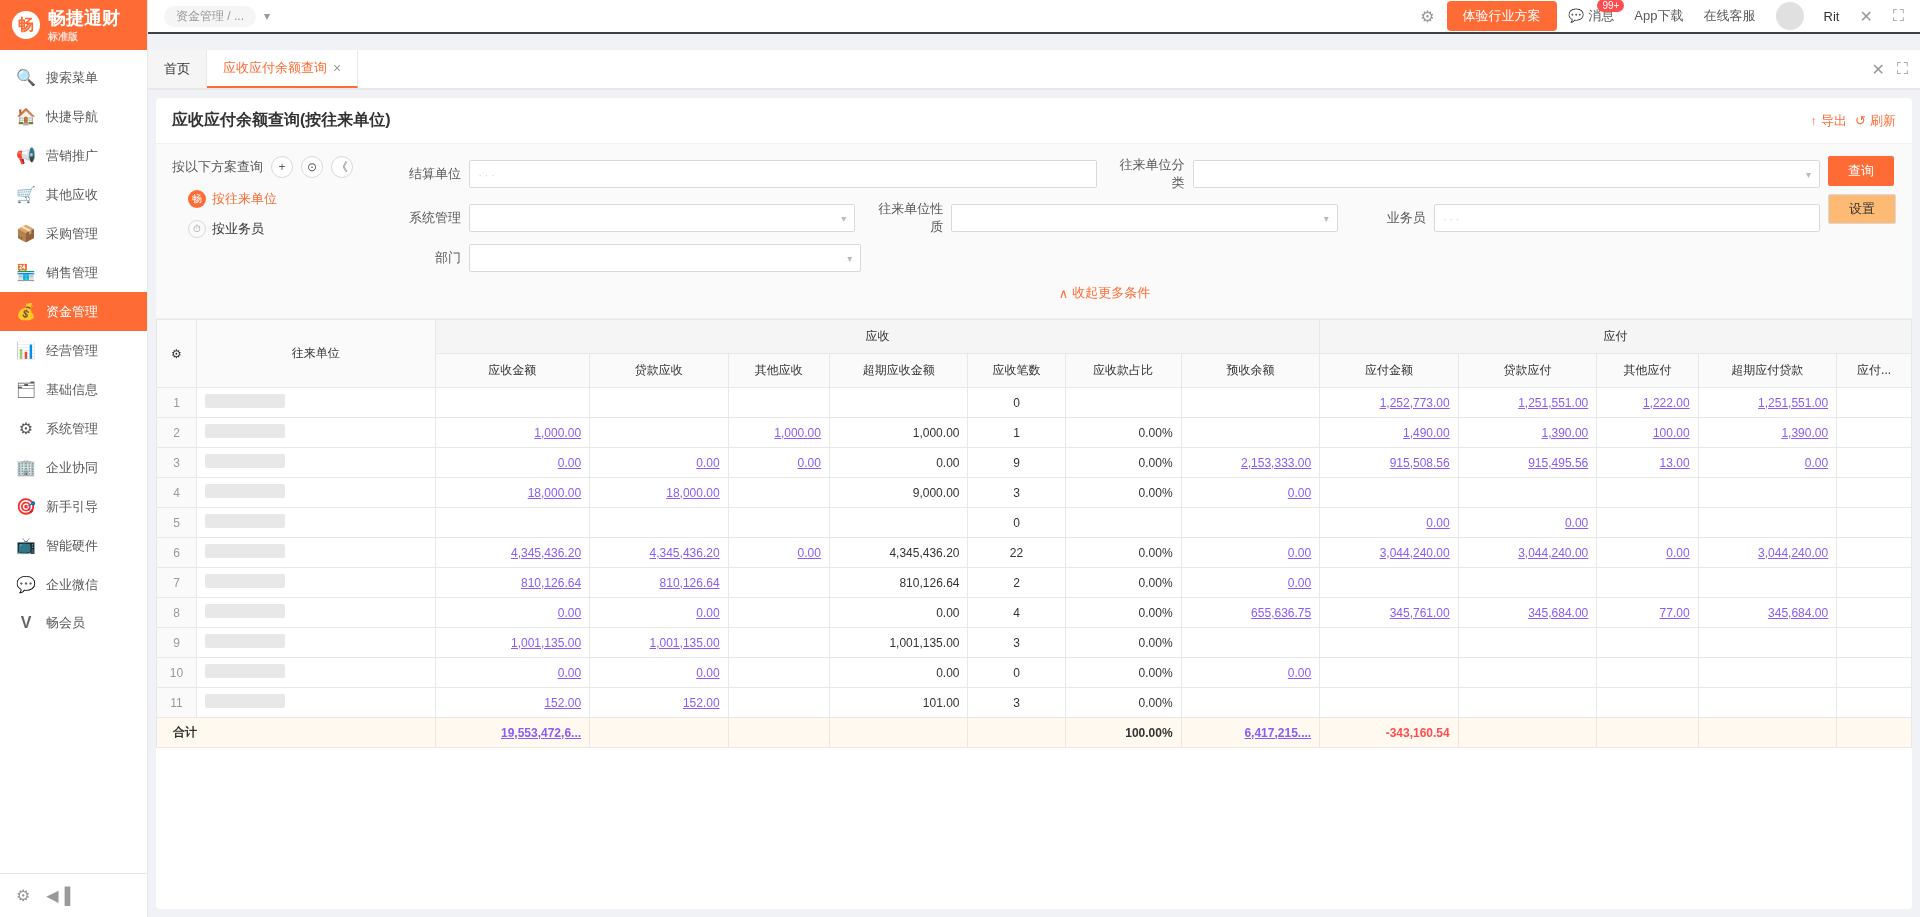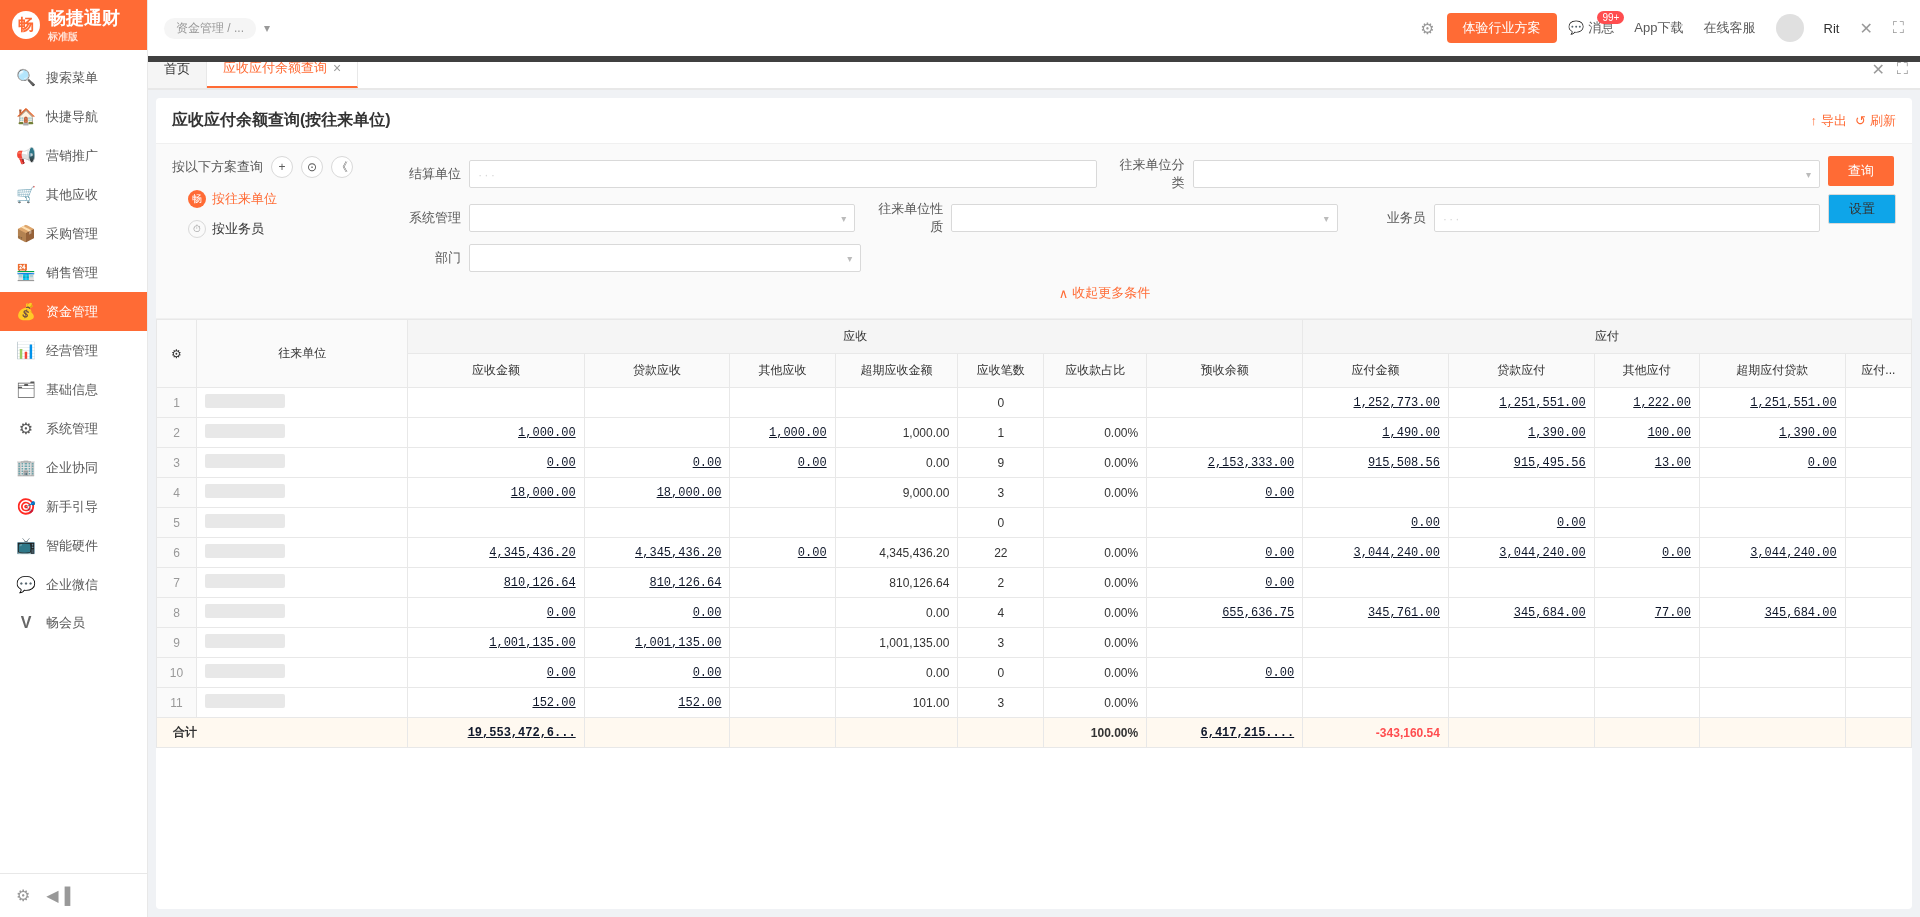--- a/index.html
+++ b/index.html
@@ -29,22 +29,22 @@
     .sidebar-item.active .sidebar-icon { color: #fff; }
     .sidebar-icon { font-size: 16px; width: 20px; text-align: center; }
     .sidebar-bottom {
       border-top: 1px solid #e8e8e8; padding: 12px 16px; display: flex; gap: 16px;
       color: #999; font-size: 16px;
     }
     .sidebar-bottom span { cursor: pointer; }
 
     
     .topbar {
-      position: fixed; left: 148px; top: 0; right: 0; height: 62px;
-      background: #fff; border-bottom: 6px solid #404040; z-index: 99;
+      position: fixed; left: 148px; top: 0; right: 0; height: 34px;
+      background: #fff; border-bottom: 2px solid #404040; z-index: 99;
       display: flex; align-items: center; padding: 0 16px; gap: 12px;
     }
     .topbar-breadcrumb {
       display: flex; align-items: center; gap: 8px; color: #999; font-size: 13px; flex: 1;
     }
     .topbar-breadcrumb-text { color: #999; background: #f5f5f5; border-radius: 12px; padding: 2px 12px; }
     .topbar-chevron { color: #999; font-size: 12px; cursor: pointer; }
     .topbar-gear { color: #999; font-size: 16px; cursor: pointer; }
     .topbar-trial {
       background: #ff6b35; color: #fff; border: none; border-radius: 4px;
@@ -119,41 +119,41 @@
     .filter-input .dots { color: #d9d9d9; letter-spacing: 2px; }
     .filter-input .arrow { color: #bbb; font-size: 10px; }
     .filter-collapse { display: flex; align-items: center; justify-content: center; gap: 4px; color: #ff6b35; font-size: 13px; cursor: pointer; padding: 4px 0; }
 
     
     .query-btn {
       background: #ff6b35; color: #fff; border: none; border-radius: 2px;
       padding: 6px 20px; cursor: pointer; font-size: 13px; white-space: nowrap;
     }
     .settings-btn {
-      background: #0ea5e9; color: #333; border: 1px solid #d9d9d9; border-radius: 2px;
+      background: #fdba74; color: #333; border: 1px solid #d9d9d9; border-radius: 2px;
       padding: 5px 20px; cursor: pointer; font-size: 13px; white-space: nowrap; margin-top: 4px;
     }
     .btn-group { display: flex; flex-direction: column; gap: 4px; flex-shrink: 0; }
 
     
     .table-container { flex: 1; overflow: auto; }
     table { width: 100%; border-collapse: collapse; font-size: 12px; }
     table th {
       background: #fafafa; border: 1px solid #e8e8e8; padding: 8px 6px;
       text-align: center; color: #333; font-weight: normal; white-space: nowrap;
       position: sticky; top: 0; z-index: 10;
     }
     table th.group { background: #f5f5f5; }
     table td {
       border: 1px solid #e8e8e8; padding: 6px 8px; text-align: right;
       white-space: nowrap; color: #333;
     }
     table td.row-num { text-align: center; color: #999; background: #fafafa; width: 40px; }
     table td.partner-name { text-align: left; max-width: 160px; overflow: hidden; color: #ccc; }
-    table td.link { color: #0f172a; text-decoration: underline; cursor: pointer; font-family: Liberation Mono, monospace; }
+    table td.link { color: #8b5cf6; text-decoration: underline; cursor: pointer; }
     table td.negative { color: #ff4d4f; }
     .table-settings-col { width: 32px; text-align: center; cursor: pointer; }
     .total-row td { background: #fff9f0; font-weight: bold; }
     .total-label { text-align: left !important; padding-left: 16px; color: #333; }
 
     
     ::-webkit-scrollbar { width: 6px; height: 6px; }
     ::-webkit-scrollbar-track { background: #f1f1f1; }
     ::-webkit-scrollbar-thumb { background: #c1c1c1; border-radius: 3px; }
 

